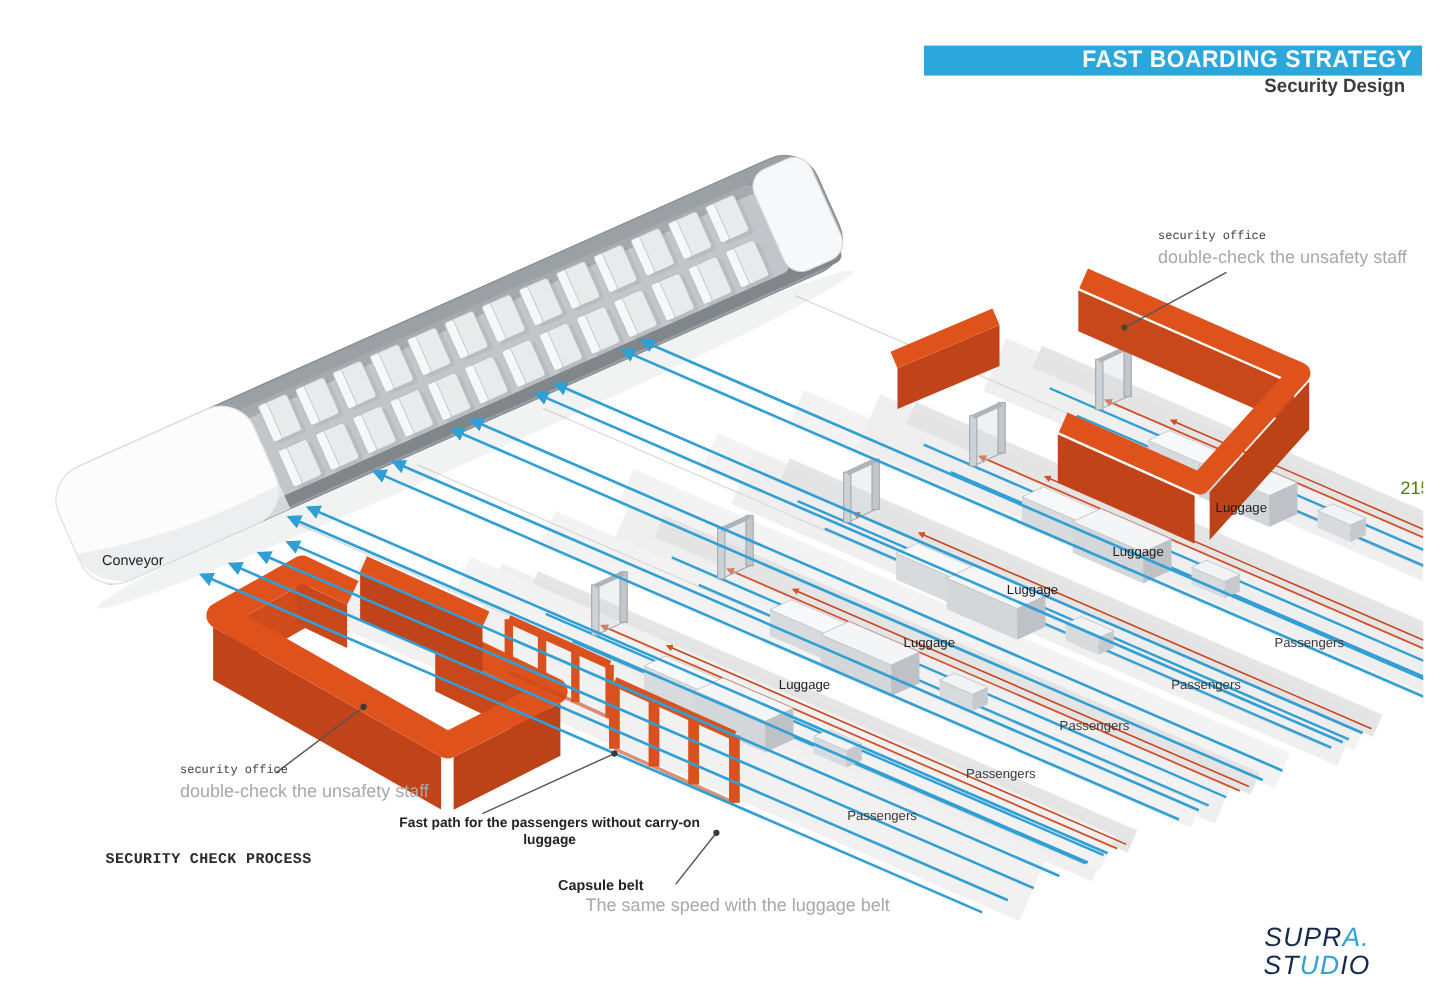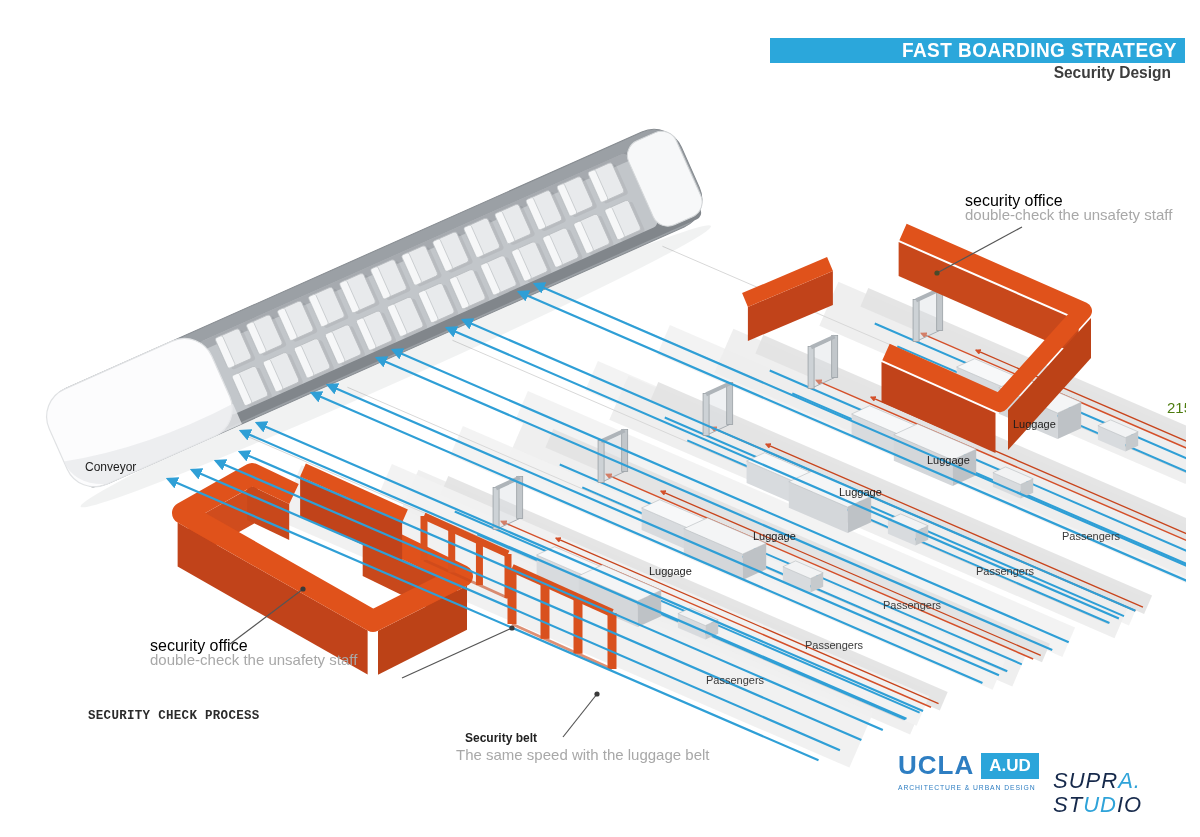--- a/index.html
+++ b/index.html
@@ -1,25 +1,25 @@
 <!DOCTYPE html>
 <html><head>
 <meta charset="utf-8">
 <style>
   html,body{margin:0;padding:0;background:#fff;}
   .page{position:relative;width:1186px;height:837px;background:#ffffff;overflow:hidden;
-        font-family:"Liberation Sans",sans-serif;}
+        font-family:"Liberation Sans",sans-serif;text-align:center;}
   .lbl{position:absolute;color:#2b2b2b;}
   .hdr-bar{position:absolute;left:770px;top:38px;width:415px;height:25px;background:#2BA7DB;
            display:flex;align-items:center;justify-content:flex-end;}
   .hdr-title{color:#fff;font-weight:bold;font-size:20px;letter-spacing:.5px;padding-right:8px;
              transform:scaleX(.95);transform-origin:right center;white-space:nowrap;}
   .hdr-sub{position:absolute;top:64px;right:15px;font-size:16px;font-weight:bold;color:#3d3d3d;
            transform:scaleX(.97);transform-origin:right center;}
-  .anno-title{font-size:16px;color:#000000;}
+  .anno-title{font-size:10px;color:#404040;font-family:Liberation Mono, monospace;}
   .anno-sub{font-size:15px;color:#a8a8a8;}
   .tag{font-size:11px;color:#1c1c1c;}
   .pass{font-size:11px;color:#3a3a3a;}
   .proc{font-size:12.5px;font-weight:bold;color:#2b2b2b;letter-spacing:.3px;font-family:Liberation Mono, monospace;}
   .pageno{font-size:15px;color:#4d7c0f;}
   svg{position:absolute;left:0;top:0;}
   
   .ucla{position:absolute;left:898px;top:750px;}
   .ucla-row{display:flex;align-items:center;gap:7px;}
   .ucla-name{font-size:26px;font-weight:bold;color:#2E7EC2;letter-spacing:1px;}
@@ -298,43 +298,37 @@
   <div class="lbl pageno" style="left:1167px;top:399px;">215</div>
 
   <div class="lbl tag" style="left:85px;top:460px;font-size:12px;">Conveyor</div>
 
   <div class="lbl anno-title" style="left:965px;top:192px;">security office</div>
   <div class="lbl anno-sub" style="left:965px;top:206px;">double-check the unsafety staff</div>
 
   <div class="lbl anno-title" style="left:150px;top:637px;">security office</div>
   <div class="lbl anno-sub" style="left:150px;top:651px;">double-check the unsafety staff</div>
 
-
-  <div class="lbl conv-t" style="left:465px;top:731px;">Security belt</div>
-  <div class="lbl anno-sub" style="left:456px;top:746px;">The same speed with the luggage belt</div>
+  <div class="lbl fastpath" style="left:322px;top:679px;">Fast path for the passengers without carry-on luggage</div>
+
+  <div class="lbl conv-t" style="left:465px;top:731px;">Capsule belt</div>
+  <div class="lbl anno-sub" style="left:488px;top:746px;">The same speed with the luggage belt</div>
 
   <div class="lbl proc" style="left:88px;top:709px;">SECURITY CHECK PROCESS</div>
 
   <div class="lbl tag" style="left:1013px;top:418px;">Luggage</div>
   <div class="lbl tag" style="left:927px;top:454px;">Luggage</div>
   <div class="lbl tag" style="left:839px;top:486px;">Luggage</div>
   <div class="lbl tag" style="left:753px;top:530px;">Luggage</div>
   <div class="lbl tag" style="left:649px;top:565px;">Luggage</div>
 
   <div class="lbl pass" style="left:1062px;top:530px;">Passengers</div>
   <div class="lbl pass" style="left:976px;top:565px;">Passengers</div>
   <div class="lbl pass" style="left:883px;top:599px;">Passengers</div>
   <div class="lbl pass" style="left:805px;top:639px;">Passengers</div>
   <div class="lbl pass" style="left:706px;top:674px;">Passengers</div>
 
-  <div class="ucla">
-    <div class="ucla-row">
-      <span class="ucla-name">UCLA</span>
-      <span class="ucla-box">A.UD</span>
-    </div>
-    <div class="ucla-tag">ARCHITECTURE &amp; URBAN DESIGN</div>
-  </div>
   <div class="supra">
     <div><span class="navy">SUPR</span><span class="lblu">A.</span></div>
     <div><span class="navy">ST</span><span class="lblu">UD</span><span class="navy">IO</span></div>
   </div>
 
 </div>
 
 </body></html>

